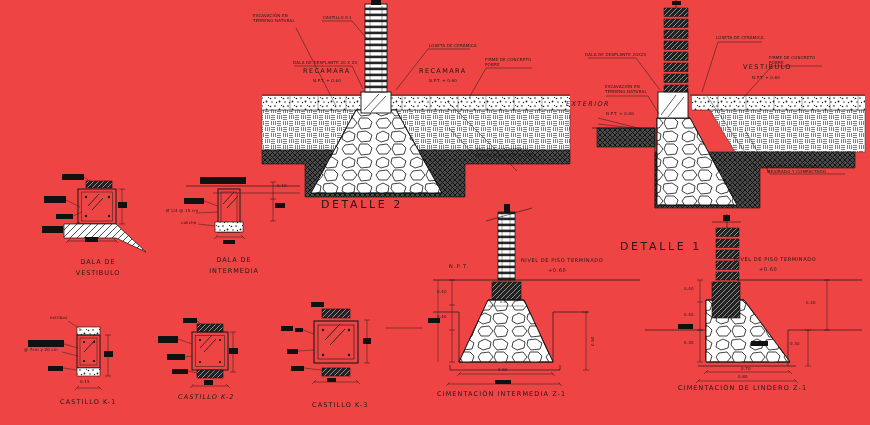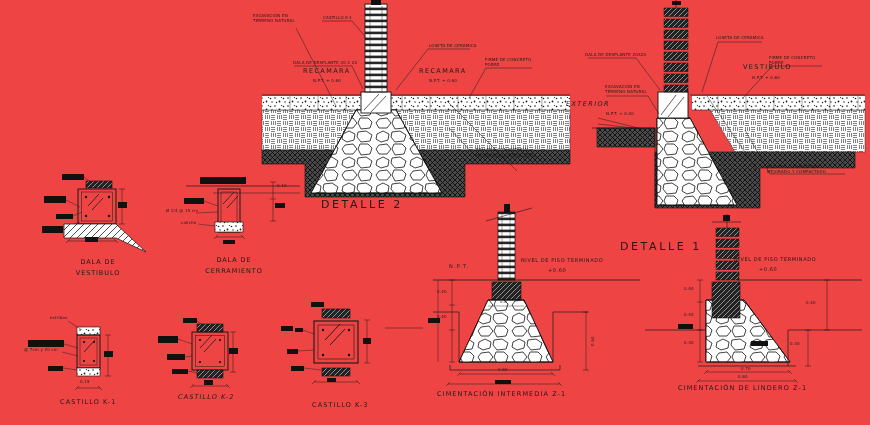--- a/index.html
+++ b/index.html
@@ -337,21 +337,21 @@
 <div class="lbl cap2" style="left:58px;top:257px;width:80px;">
   <div>DALA DE</div>
       <div>VESTIBULO</div>
 </div>
 
 <div class="lbl t35" style="left:166px;top:208px;">Ø 1/4 @ 15 cm</div>
 <div class="lbl t35" style="left:181px;top:220px;">caliche</div>
 <div class="lbl t35" style="left:277px;top:183px;">0.10</div>
 <div class="lbl cap2" style="left:193px;top:255px;width:82px;">
   <div>DALA DE</div>
-      <div>CERRAMIENTO</div>
+      <div>INTERMEDIA</div>
 </div>
 
 <div class="lbl t35" style="left:50px;top:315px;">estribos</div>
 <div class="lbl t35" style="left:24px;top:347px;">@ 7cm y 20 cm</div>
 <div class="lbl t35" style="left:80px;top:379px;">0.15</div>
 <div class="lbl cap1" style="left:60px;top:398px;">CASTILLO  K-1</div>
 
 <div class="lbl cap1" style="left:178px;top:393px;font-style:italic;">CASTILLO K-2</div>
 
 <div class="lbl cap1" style="left:312px;top:401px;">CASTILLO K-3</div>

